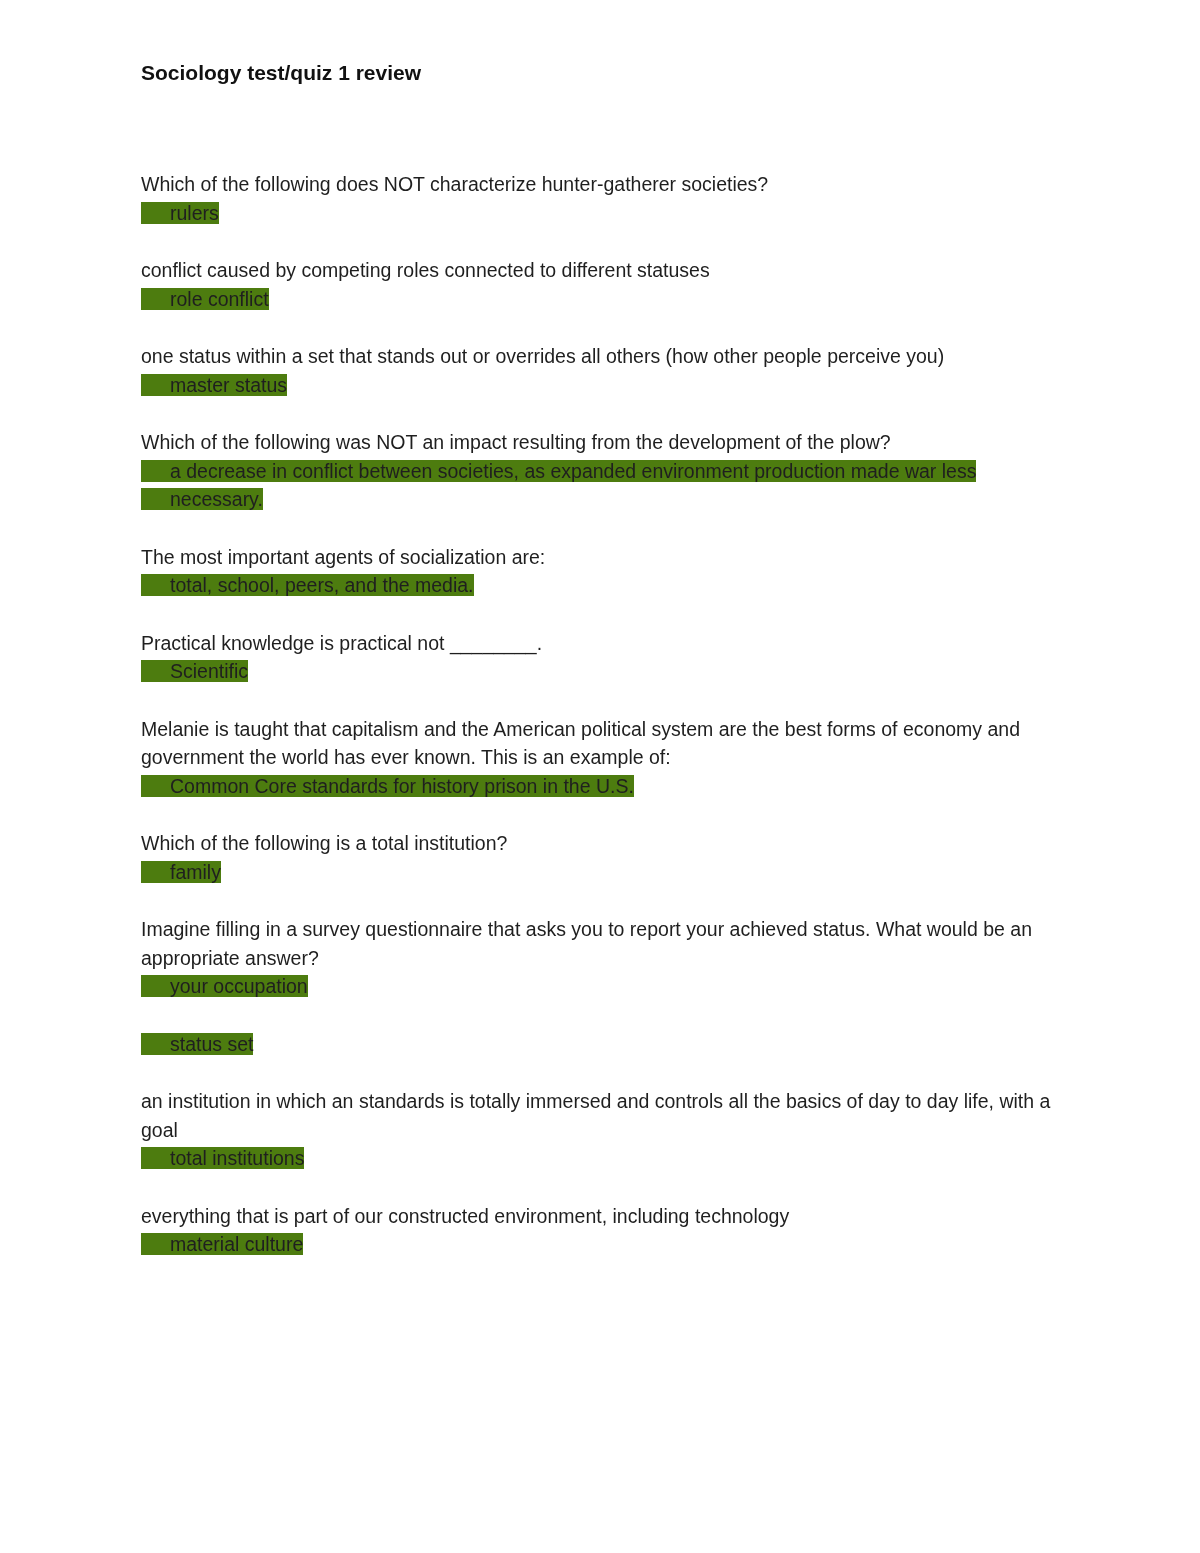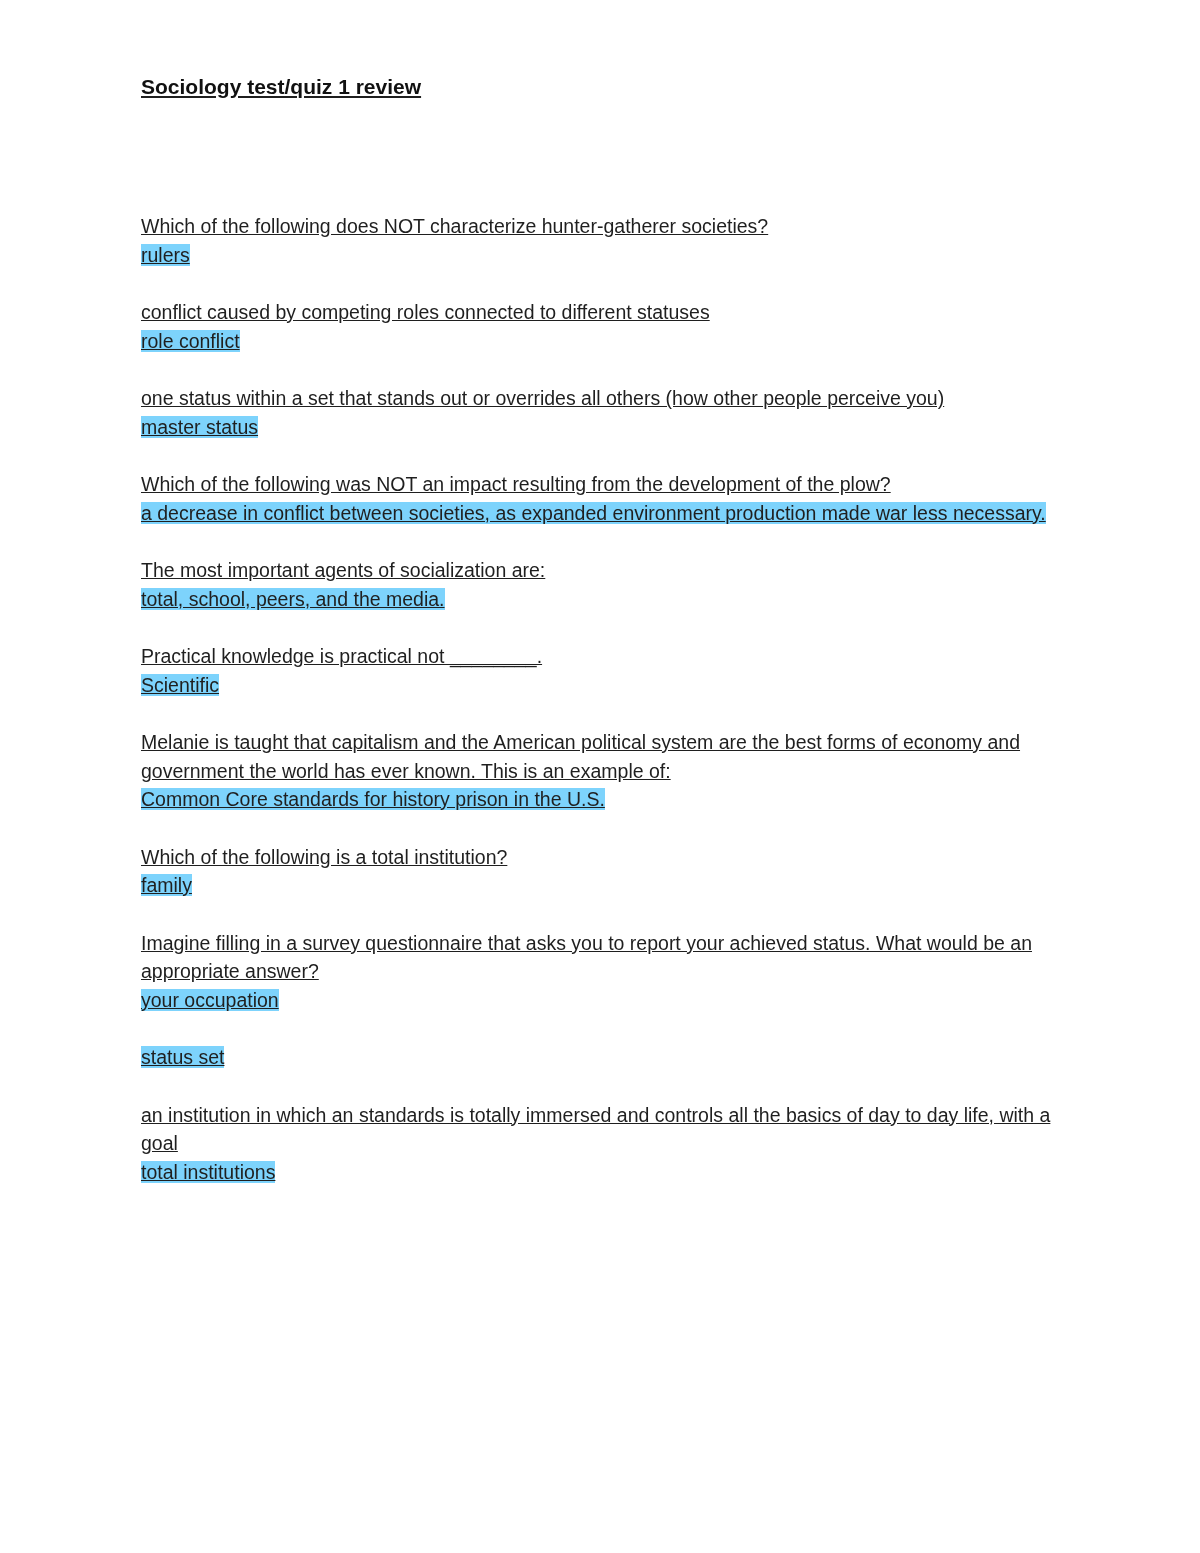--- a/index.html
+++ b/index.html
@@ -1,30 +1,30 @@
 <!DOCTYPE html>
 <html><head>
 <meta charset="utf-8">
 <style>
   html, body { margin: 0; padding: 0; background: #ffffff; }
   body { width: 1200px; height: 1553px; position: relative; overflow: hidden; }
   .page {
-    position: absolute; left: 141px; top: 72px; width: 910px;
-    font-family: "Liberation Sans", sans-serif; color: #1f1f1f; text-decoration: underline;
+    position: absolute; left: 141px; top: 58px; width: 910px;
+    font-family: "Liberation Sans", sans-serif; color: #1f1f1f;
   }
   .title {
     font-size: 21px; font-weight: bold; line-height: 30px; margin: 0;
     color: #111;
   }
-  .qa-list { margin-top: 110px; }
+  .qa-list { margin-top: 82px; }
   .qa { margin-bottom: 29px; font-size: 19.5px; line-height: 28.5px; }
   .q { display: block; }
   .a {
-    background: #7dd3fc; color: #1f1f1f;
-    box-decoration-break: clone; -webkit-box-decoration-break: clone;
+    background: #4d7c0f; color: #1f1f1f;
+    box-decoration-break: clone; padding-left: 29px; -webkit-box-decoration-break: clone;
   }
 </style>
 </head>
 <body>
 
 <div class="page">
   <h1 class="title">Sociology test/quiz 1 review</h1>
 
   <div class="qa-list">
     <div class="qa">
@@ -63,14 +63,18 @@
       <span class="q">Imagine filling in a survey questionnaire that asks you to report your achieved status. What would be an appropriate answer?</span>
       <span class="a">your occupation</span>
     </div>
     <div class="qa">
       <span class="a">status set</span>
     </div>
     <div class="qa">
       <span class="q">an institution in which an standards is totally immersed and controls all the basics of day to day life, with a goal</span>
       <span class="a">total institutions</span>
     </div>
+    <div class="qa">
+      <span class="q">everything that is part of our constructed environment, including technology</span>
+      <span class="a">material culture</span>
+    </div>
   </div>
 </div>
 
 </body></html>

